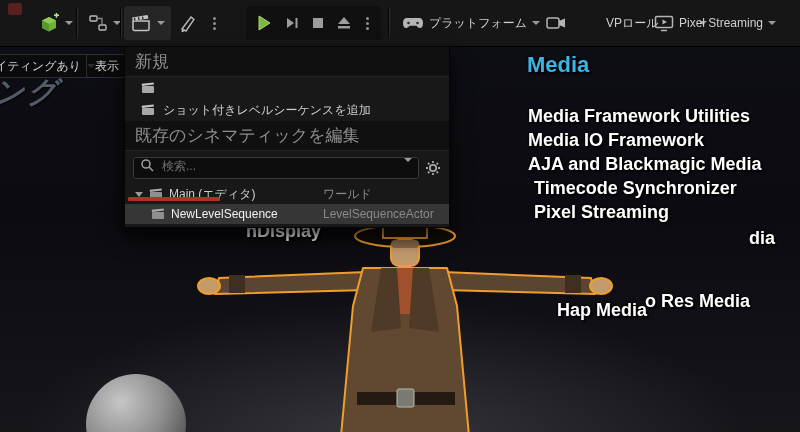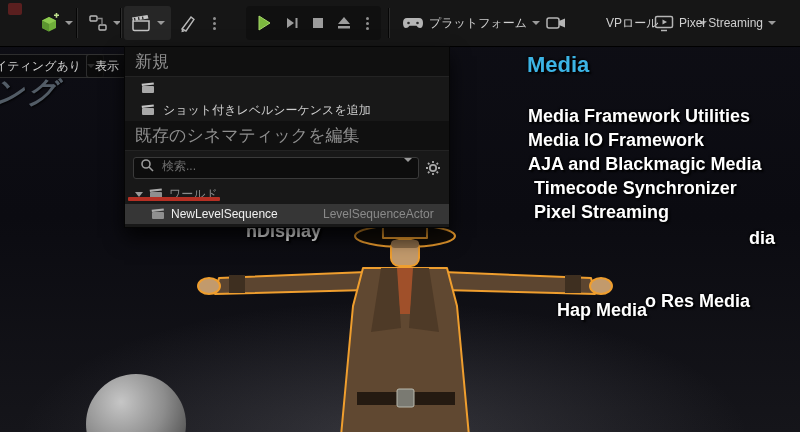--- a/index.html
+++ b/index.html
@@ -269,20 +269,21 @@
         <circle cx="8" cy="8" r="3.2" fill="none" stroke="#a8a8a8" stroke-width="1.8"></circle>
       </svg>
     </div>
 
     <div class="tree-row">
       <span class="expander"></span>
       <svg width="14" height="12" viewBox="0 0 14 12">
         <rect x="1" y="4" width="12" height="7" rx="1" fill="#8f8f8f"></rect>
         <path d="M1 4 L0.6 1.8 L12.6 0.4 L13 2.6 Z" fill="#ababab"></path>
       </svg>
+      <span class="name">Main (エディタ)</span>
       <span class="col-world">ワールド</span>
     </div>
 
     <div class="tree-row selected">
       <span class="indent"></span>
       <svg width="14" height="12" viewBox="0 0 14 12">
         <rect x="1" y="4" width="12" height="7" rx="1" fill="#8f8f8f"></rect>
         <path d="M1 4 L0.6 1.8 L12.6 0.4 L13 2.6 Z" fill="#ababab"></path>
       </svg>
       <span class="name">NewLevelSequence</span>

